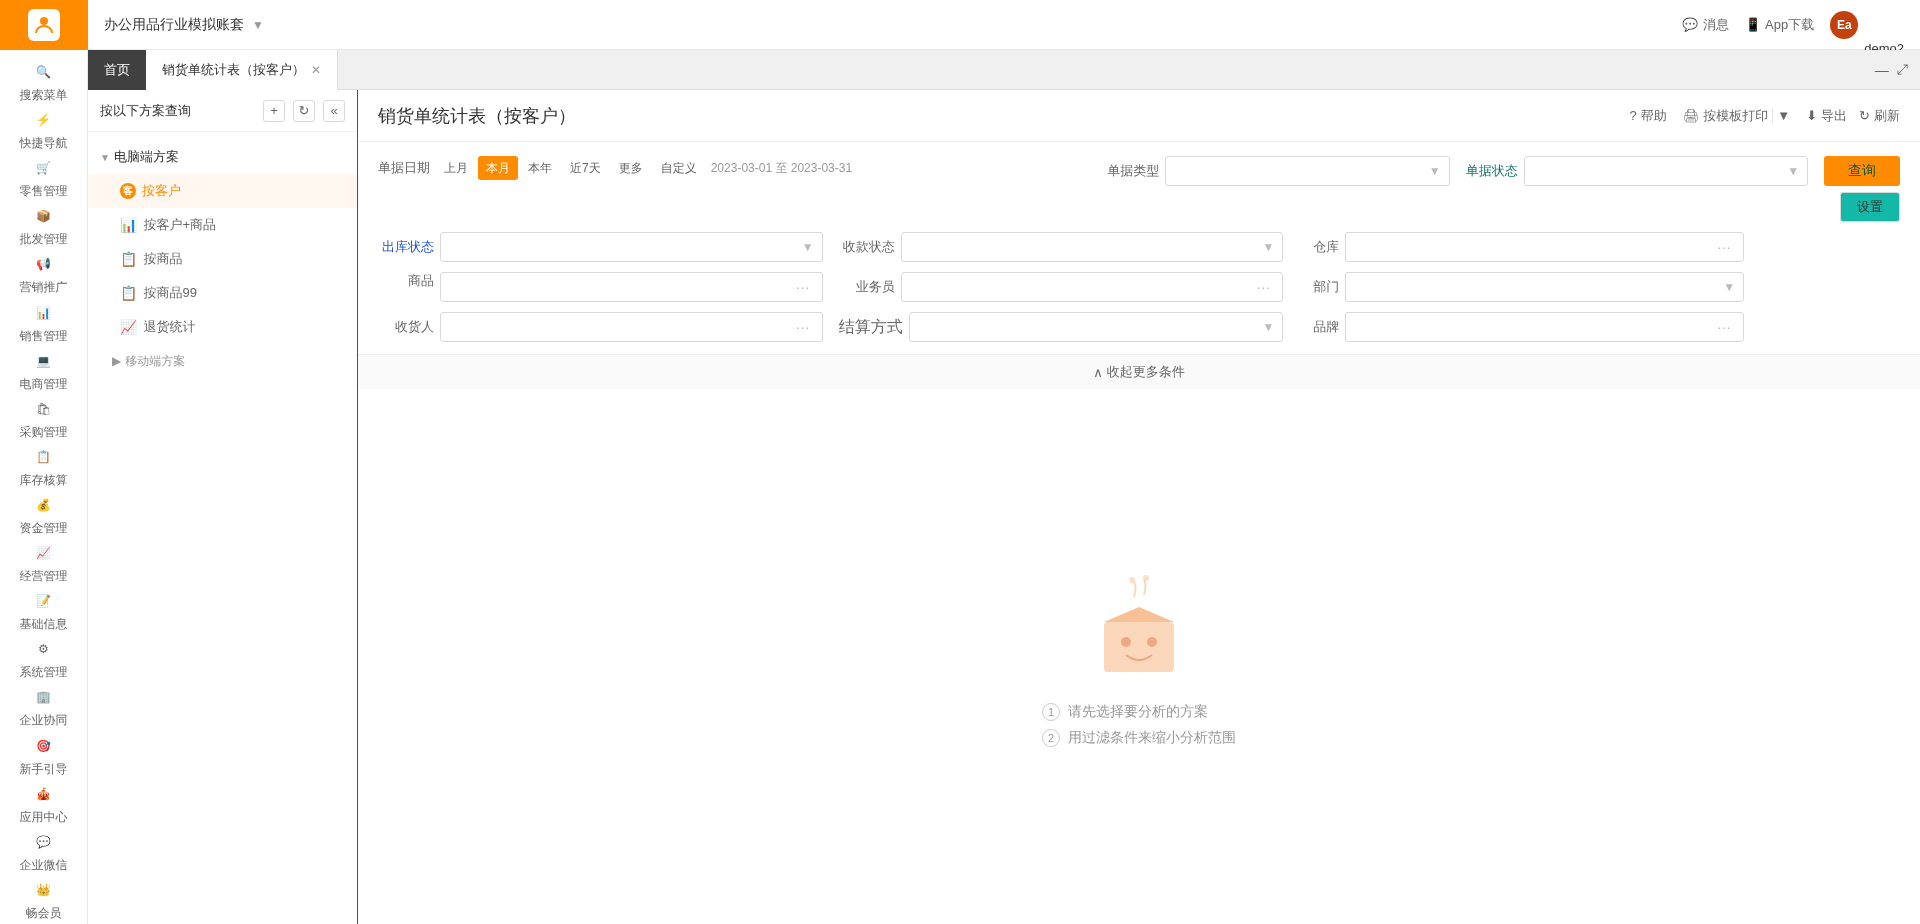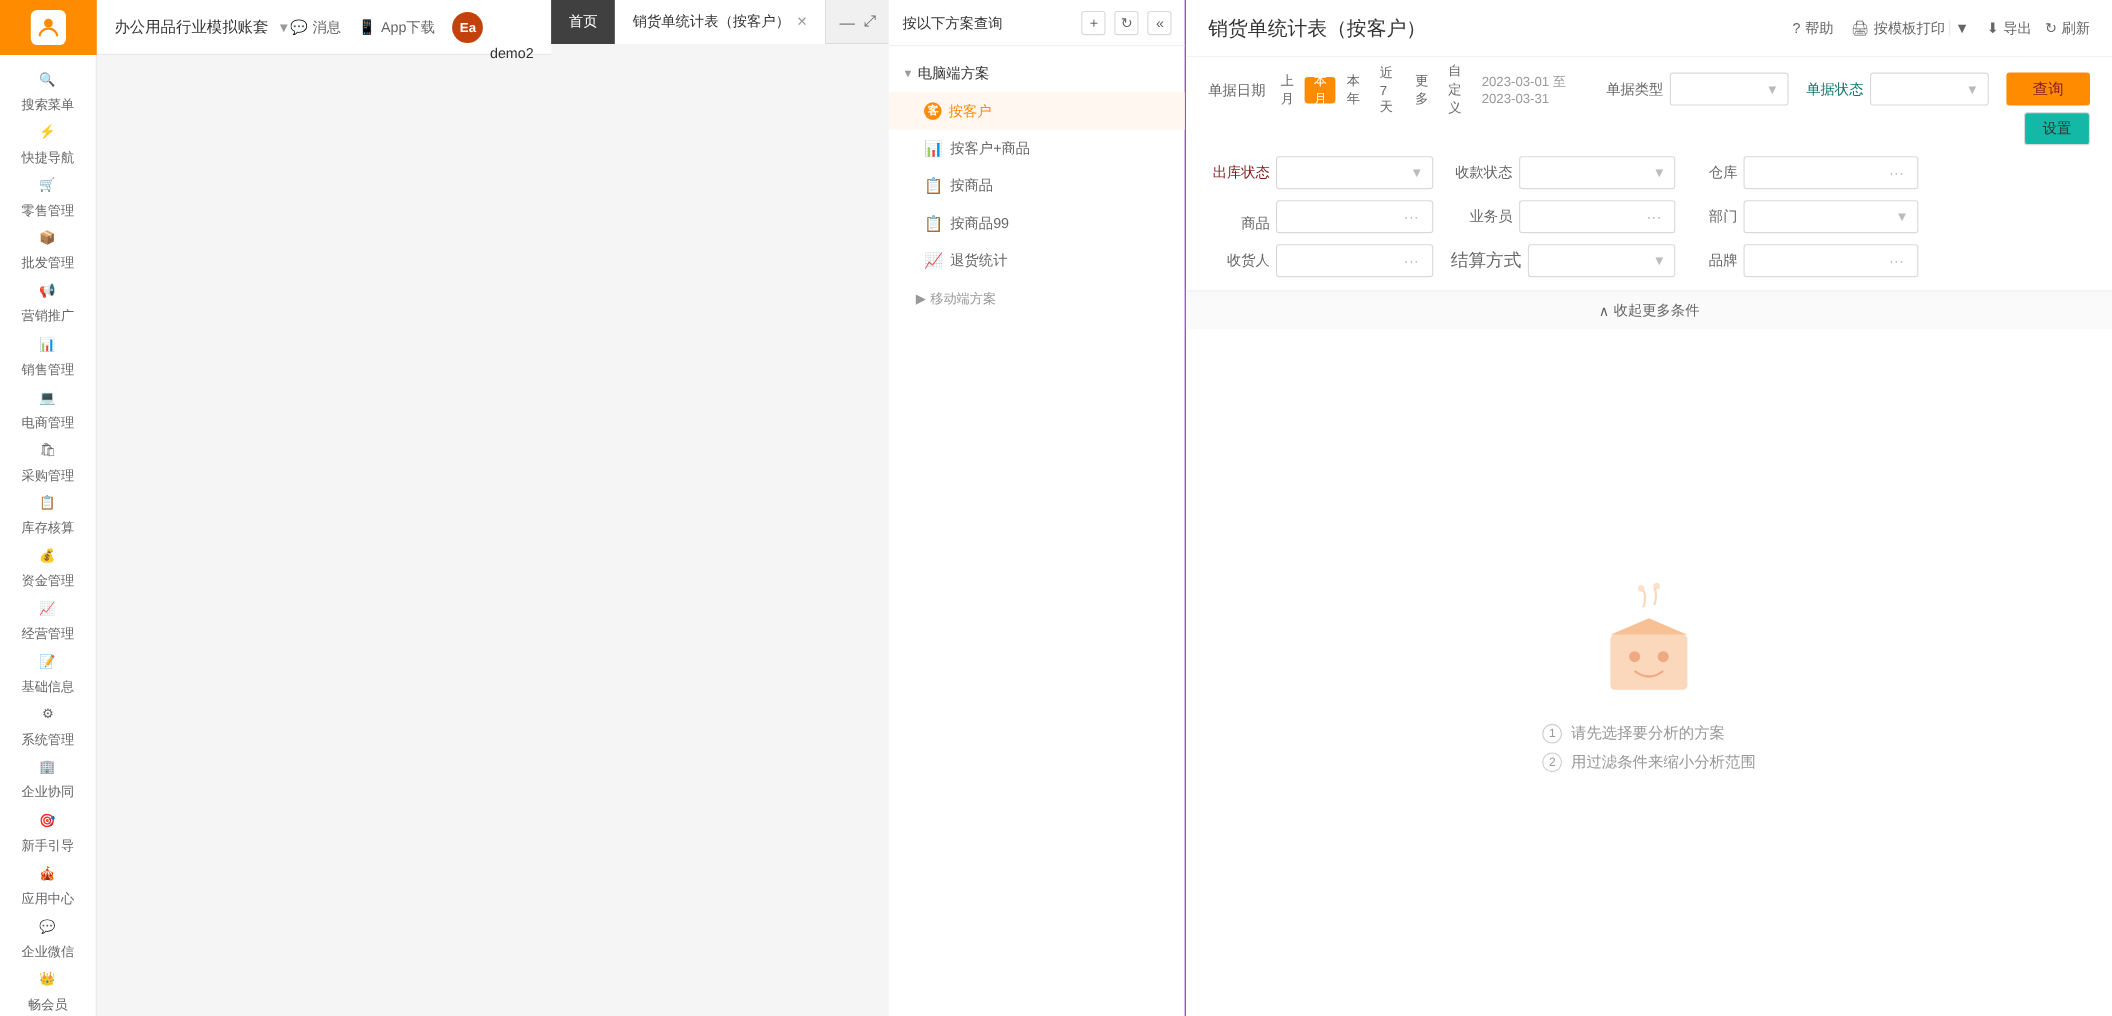--- a/index.html
+++ b/index.html
@@ -8,21 +8,21 @@
     
     .sidebar { width: 88px; background: #fff; border-right: 1px solid #e8e8e8; display: flex; flex-direction: column; align-items: center; height: 924px; flex-shrink: 0; }
     .logo-area { width: 88px; height: 50px; background: #ff8c00; display: flex; align-items: center; justify-content: center; flex-direction: column; }
     .logo-icon { width: 32px; height: 32px; background: #fff; border-radius: 6px; display: flex; align-items: center; justify-content: center; }
     .logo-icon svg { width: 24px; height: 24px; }
     .sidebar-nav { display: flex; flex-direction: column; align-items: center; width: 100%; padding-top: 8px; flex: 1; overflow-y: auto; }
     .sidebar-item { width: 88px; height: 52px; display: flex; flex-direction: column; align-items: center; justify-content: center; cursor: pointer; color: #666; font-size: 12px; gap: 3px; }
     .sidebar-item .icon-circle { width: 24px; height: 24px; display: flex; align-items: center; justify-content: center; }
 
     
-    .main { flex: 1; display: flex; flex-direction: row; height: 924px; overflow: hidden; }
+    .main { flex: 1; display: flex; flex-direction: column; height: 924px; overflow: hidden; }
 
     
     .top-header { height: 50px; background: #fff; border-bottom: 1px solid #e8e8e8; display: flex; align-items: center; padding: 0 16px; justify-content: space-between; flex-shrink: 0; }
     .header-left { display: flex; align-items: center; gap: 8px; }
     .system-title { font-size: 14px; color: #333; }
     .dropdown-arrow { color: #999; font-size: 12px; cursor: pointer; }
     .header-right { display: flex; align-items: center; gap: 16px; }
     .header-btn { display: flex; align-items: center; gap: 4px; cursor: pointer; color: #666; font-size: 13px; }
     .avatar { width: 28px; height: 28px; border-radius: 50%; background: #c2410c; display: flex; align-items: center; justify-content: center; color: #fff; font-size: 11px; overflow: hidden; }
     .user-name { font-size: 13px; color: #333; cursor: pointer; margin-top: 48px; }
@@ -67,21 +67,21 @@
     .action-btn-split .arrow-part { cursor: pointer; color: #666; padding: 0 4px; border-left: 1px solid #e8e8e8; }
     .date-shortcut { padding: 2px 8px; font-size: 12px; cursor: pointer; color: #666; border-radius: 3px; height: 24px; display: flex; align-items: center; }
     .date-shortcut.active { background: #ff8c00; color: #fff; border-radius: 3px; }
     .select-control { border: 1px solid #d9d9d9; border-radius: 3px; padding: 0 8px; height: 30px; background: #fff; display: flex; align-items: center; justify-content: space-between; cursor: pointer; font-size: 13px; color: #999; }
     .select-control .arrow { color: #bbb; font-size: 12px; }
     .dotdot { color: #bbb; font-size: 14px; cursor: pointer; padding: 0 4px; }
 
     .collapse-btn { display: flex; align-items: center; justify-content: center; padding: 8px 0; cursor: pointer; color: #666; font-size: 13px; gap: 4px; background: #fafafa; border-top: 1px solid #f0f0f0; }
 
     
-    .query-btn { background: #ff8c00; color: #7f1d1d; border: none; border-radius: 3px; padding: 0 24px; height: 30px; cursor: pointer; font-size: 14px; }
+    .query-btn { background: #ff8c00; color: #14532d; border: none; border-radius: 3px; padding: 0 24px; height: 30px; cursor: pointer; font-size: 14px; }
     .setting-btn { background: #14b8a6; color: #333; border: 1px solid #d9d9d9; border-radius: 3px; padding: 0 16px; height: 30px; cursor: pointer; font-size: 13px; }
     .btn-group { display: flex; flex-direction: column; gap: 6px; align-items: flex-end; padding-right: 0; }
 
     
     .empty-state { flex: 1; display: flex; flex-direction: column; align-items: center; justify-content: center; gap: 16px; background: #fff; }
     .empty-illustration { width: 120px; height: 120px; }
     .empty-hints { display: flex; flex-direction: column; gap: 8px; }
     .empty-hint { display: flex; align-items: center; gap: 8px; color: #999; font-size: 14px; }
     .hint-num { width: 18px; height: 18px; border-radius: 50%; border: 1px solid #ccc; display: flex; align-items: center; justify-content: center; font-size: 11px; color: #999; flex-shrink: 0; }
 
@@ -325,21 +325,21 @@
             </div>
           </div>
           <div class="btn-group">
             <button class="query-btn">查询</button>
             <button class="setting-btn">设置</button>
           </div>
         </div>
 
         <div style="display:flex;align-items:center;padding:10px 20px 0;gap:16px;">
           <div style="display:flex;align-items:center;gap:6px;flex:1;">
-            <span style="font-size:13px;color:#7f1d1d;white-space:nowrap;min-width:56px;text-align:right;">出库状态</span>
+            <span style="font-size:13px;color:#1d4ed8;white-space:nowrap;min-width:56px;text-align:right;">出库状态</span>
             <div class="select-control" style="flex:1;">
               <span style="color:#ccc;"></span>
               <span class="arrow">▼</span>
             </div>
           </div>
           <div style="display:flex;align-items:center;gap:6px;flex:1;">
             <span style="font-size:13px;color:#666;white-space:nowrap;min-width:56px;text-align:right;">收款状态</span>
             <div class="select-control" style="flex:1;">
               <span style="color:#ccc;"></span>
               <span class="arrow">▼</span>
@@ -348,21 +348,21 @@
           <div style="display:flex;align-items:center;gap:6px;flex:1;">
             <span style="font-size:13px;color:#666;white-space:nowrap;min-width:40px;text-align:right;">仓库</span>
             <div style="flex:1;border:1px solid #d9d9d9;border-radius:3px;height:30px;display:flex;align-items:center;justify-content:flex-end;padding:0 8px;cursor:pointer;background:#fff;">
               <span class="dotdot">···</span>
             </div>
           </div>
           <div style="width:140px;"></div>
         </div>
 
         <div style="display:flex;align-items:center;padding:10px 20px 0;gap:16px;">
-          <div style="display:flex;align-items:flex-end;gap:6px;flex:1;">
+          <div style="display:flex;align-items:flex-start;gap:6px;flex:1;">
             <span style="font-size:13px;color:#666;white-space:nowrap;min-width:56px;text-align:right;">商品</span>
             <div style="flex:1;border:1px solid #d9d9d9;border-radius:3px;height:30px;display:flex;align-items:center;justify-content:flex-end;padding:0 8px;cursor:pointer;background:#fff;">
               <span class="dotdot">···</span>
             </div>
           </div>
           <div style="display:flex;align-items:center;gap:6px;flex:1;">
             <span style="font-size:13px;color:#666;white-space:nowrap;min-width:56px;text-align:right;">业务员</span>
             <div style="flex:1;border:1px solid #d9d9d9;border-radius:3px;height:30px;display:flex;align-items:center;justify-content:flex-end;padding:0 8px;cursor:pointer;background:#fff;">
               <span class="dotdot">···</span>
             </div>

